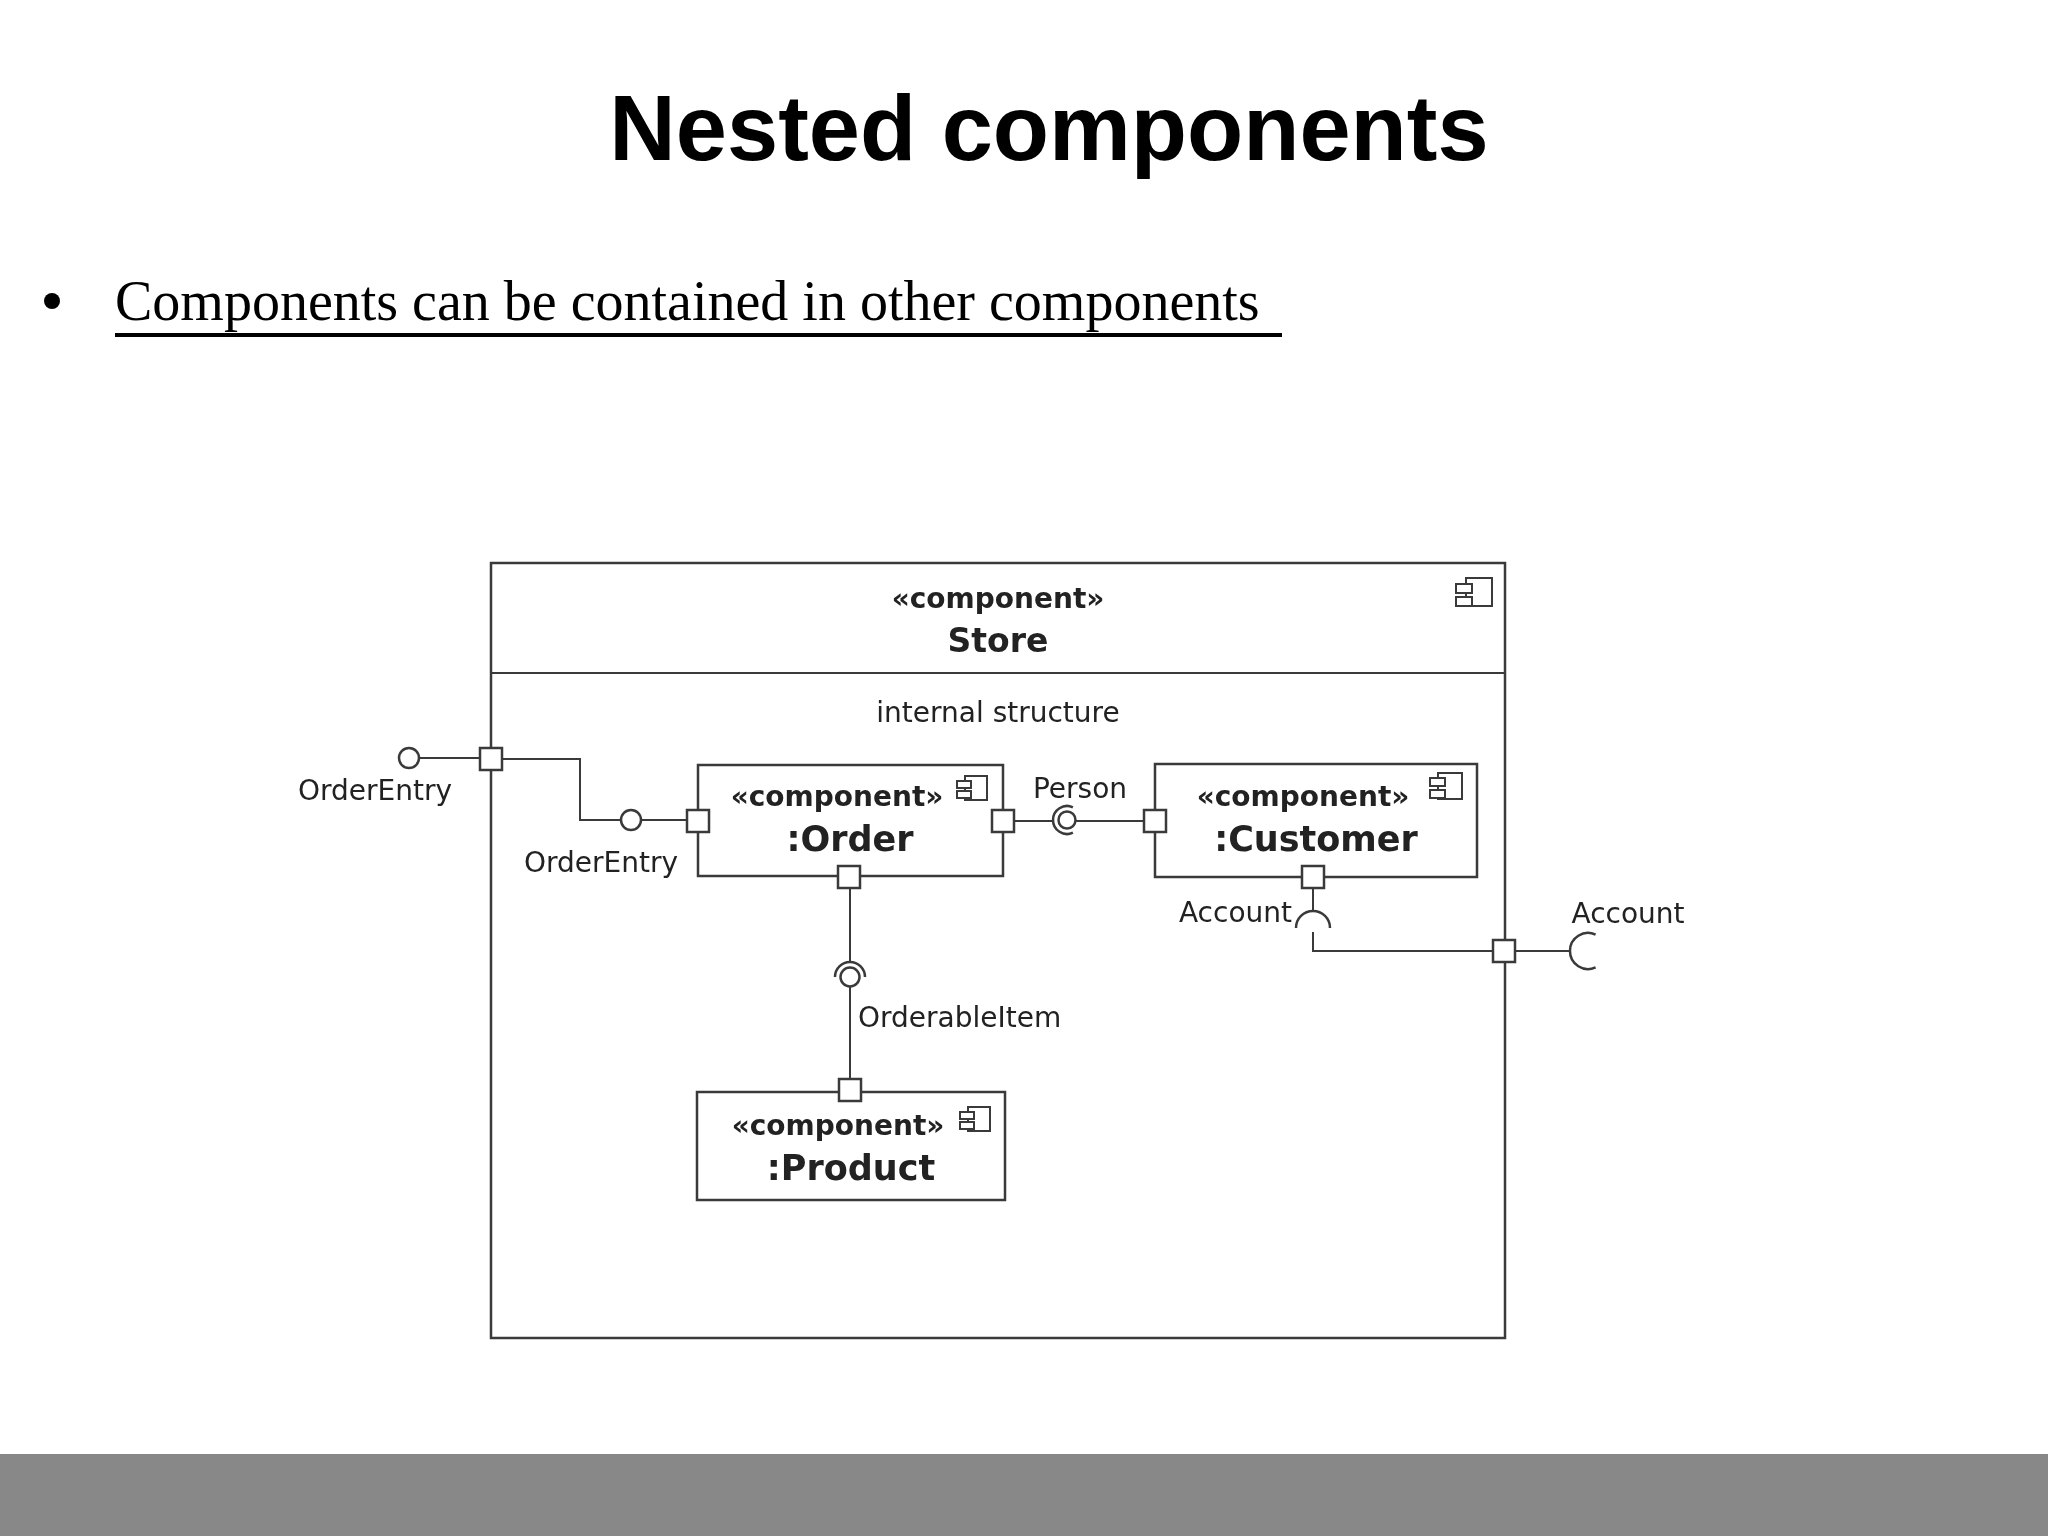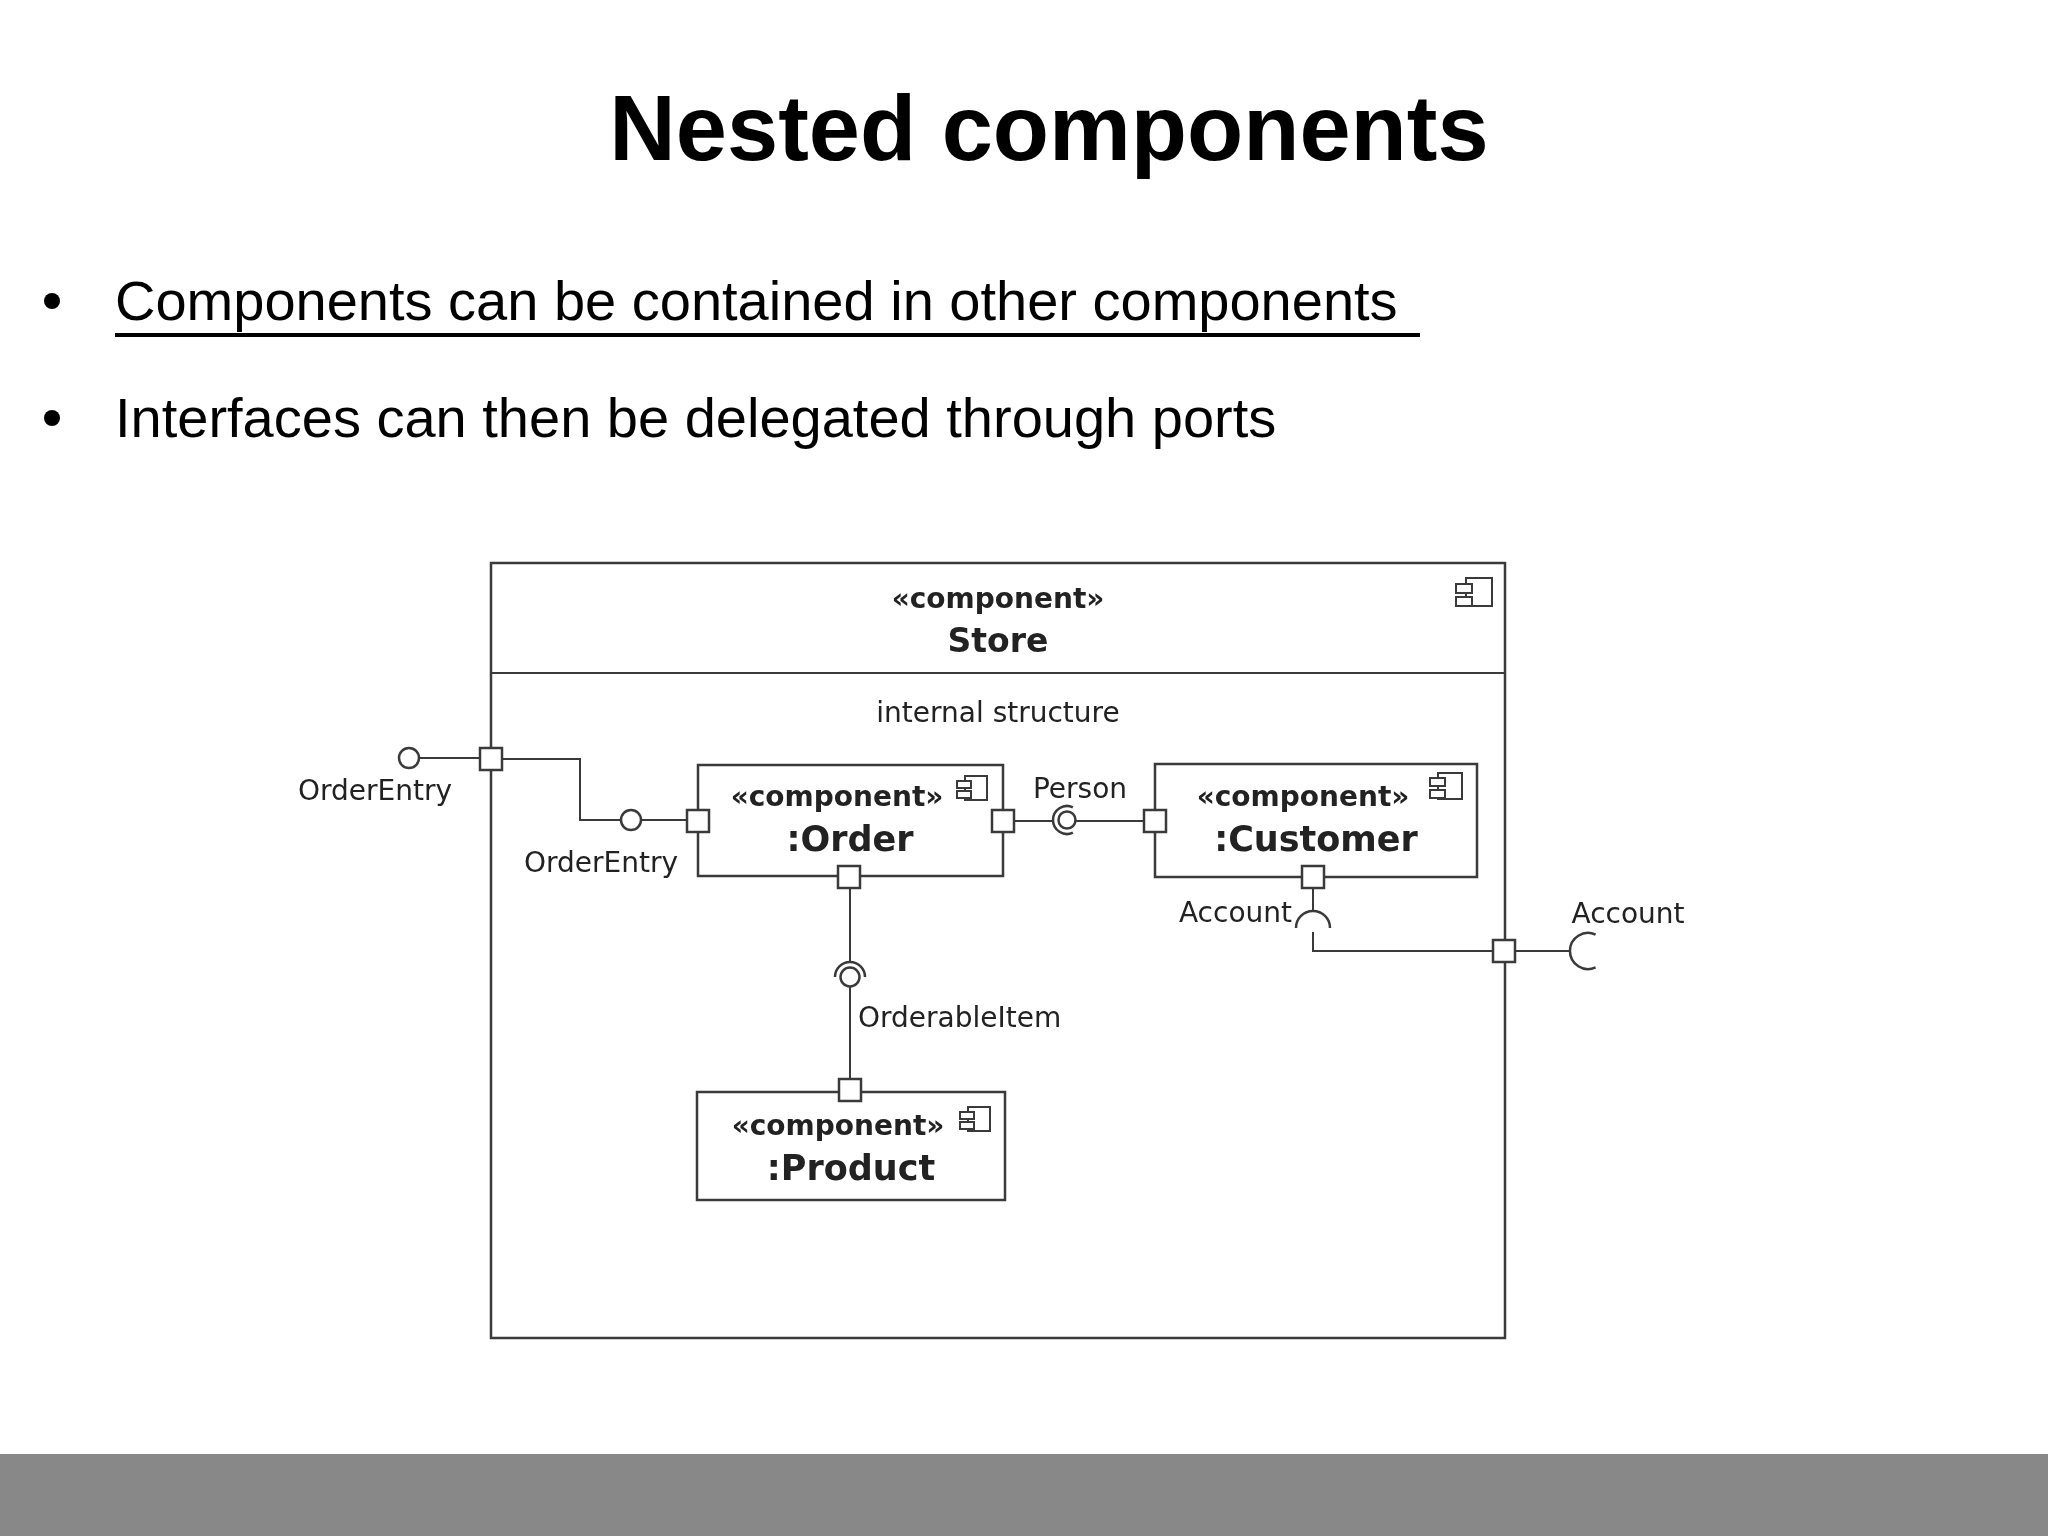--- a/index.html
+++ b/index.html
@@ -5,21 +5,21 @@
   html,body{margin:0;padding:0;background:#888;}
   .slide{
     position:relative;width:2048px;height:1454px;background:#ffffff;
     font-family:"Liberation Sans",sans-serif;color:#000;overflow:hidden;
   }
   .title{
     position:absolute;top:82px;left:0;width:2048px;text-align:center;
     font-size:92px;font-weight:bold;line-height:1.0;letter-spacing:0;
     transform:translateX(25px);
   }
-  .bullet{position:absolute;left:44px;display:flex;align-items:flex-start;}
+  .bullet{position:absolute;left:44px;display:flex;align-items:flex-start;font-family:Liberation Serif, serif;}
   .bullet .dot{
     width:16px;height:16px;border-radius:50%;background:#000;flex:0 0 16px;
     margin-top:20px;
   }
   .bullet .btext{
     margin-left:55px;font-size:56px;line-height:1.0;white-space:nowrap;color:#000;
   }
   .bullet-1{top:273px;}
   .bullet-2{top:390px;}
   .underlined{border-bottom:4px solid #000;padding-bottom:4px;padding-right:22px;}
@@ -41,24 +41,20 @@
 
 <div class="slide">
 
   <div class="title">Nested components</div>
 
   <div class="bullet bullet-1">
     <span class="dot"></span>
     <span class="btext underlined">Components can be contained in other components</span>
   </div>
 
-  <div class="bullet bullet-2">
-    <span class="dot"></span>
-    <span class="btext">Interfaces can then be delegated through ports</span>
-  </div>
 
   <svg class="diagram" viewBox="0 0 1460 800" xmlns="http://www.w3.org/2000/svg">
 
     <g>
       <rect class="box" x="211" y="13" width="1014" height="775"></rect>
       <line class="wire" x1="211" y1="123" x2="1225" y2="123"></line>
       <text class="stereo" x="718" y="58" text-anchor="middle">«component»</text>
       <text class="storename" x="718" y="102" text-anchor="middle">Store</text>
       <text class="lbl" x="718" y="172" text-anchor="middle">internal structure</text>
       <g>

